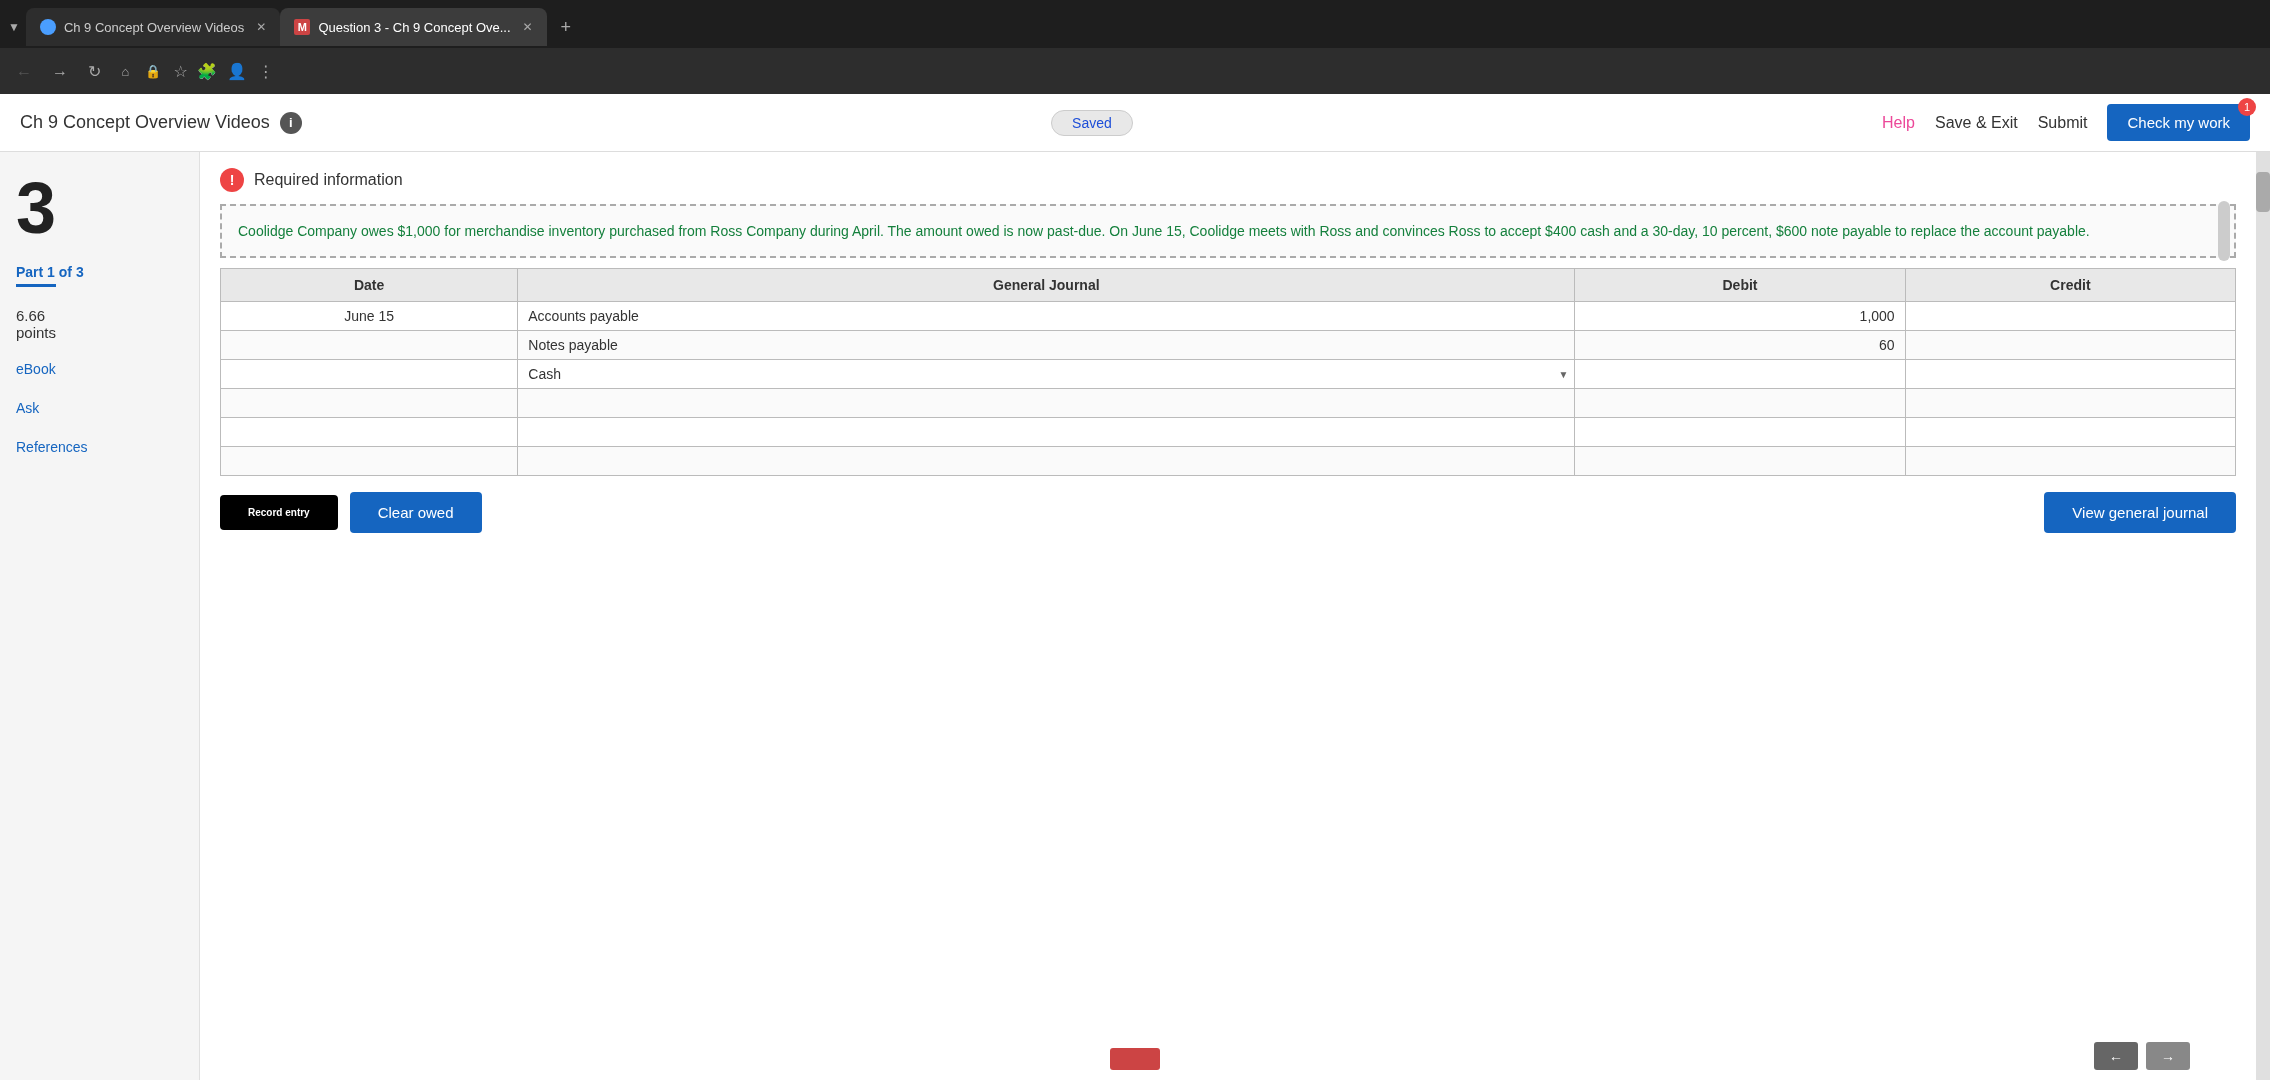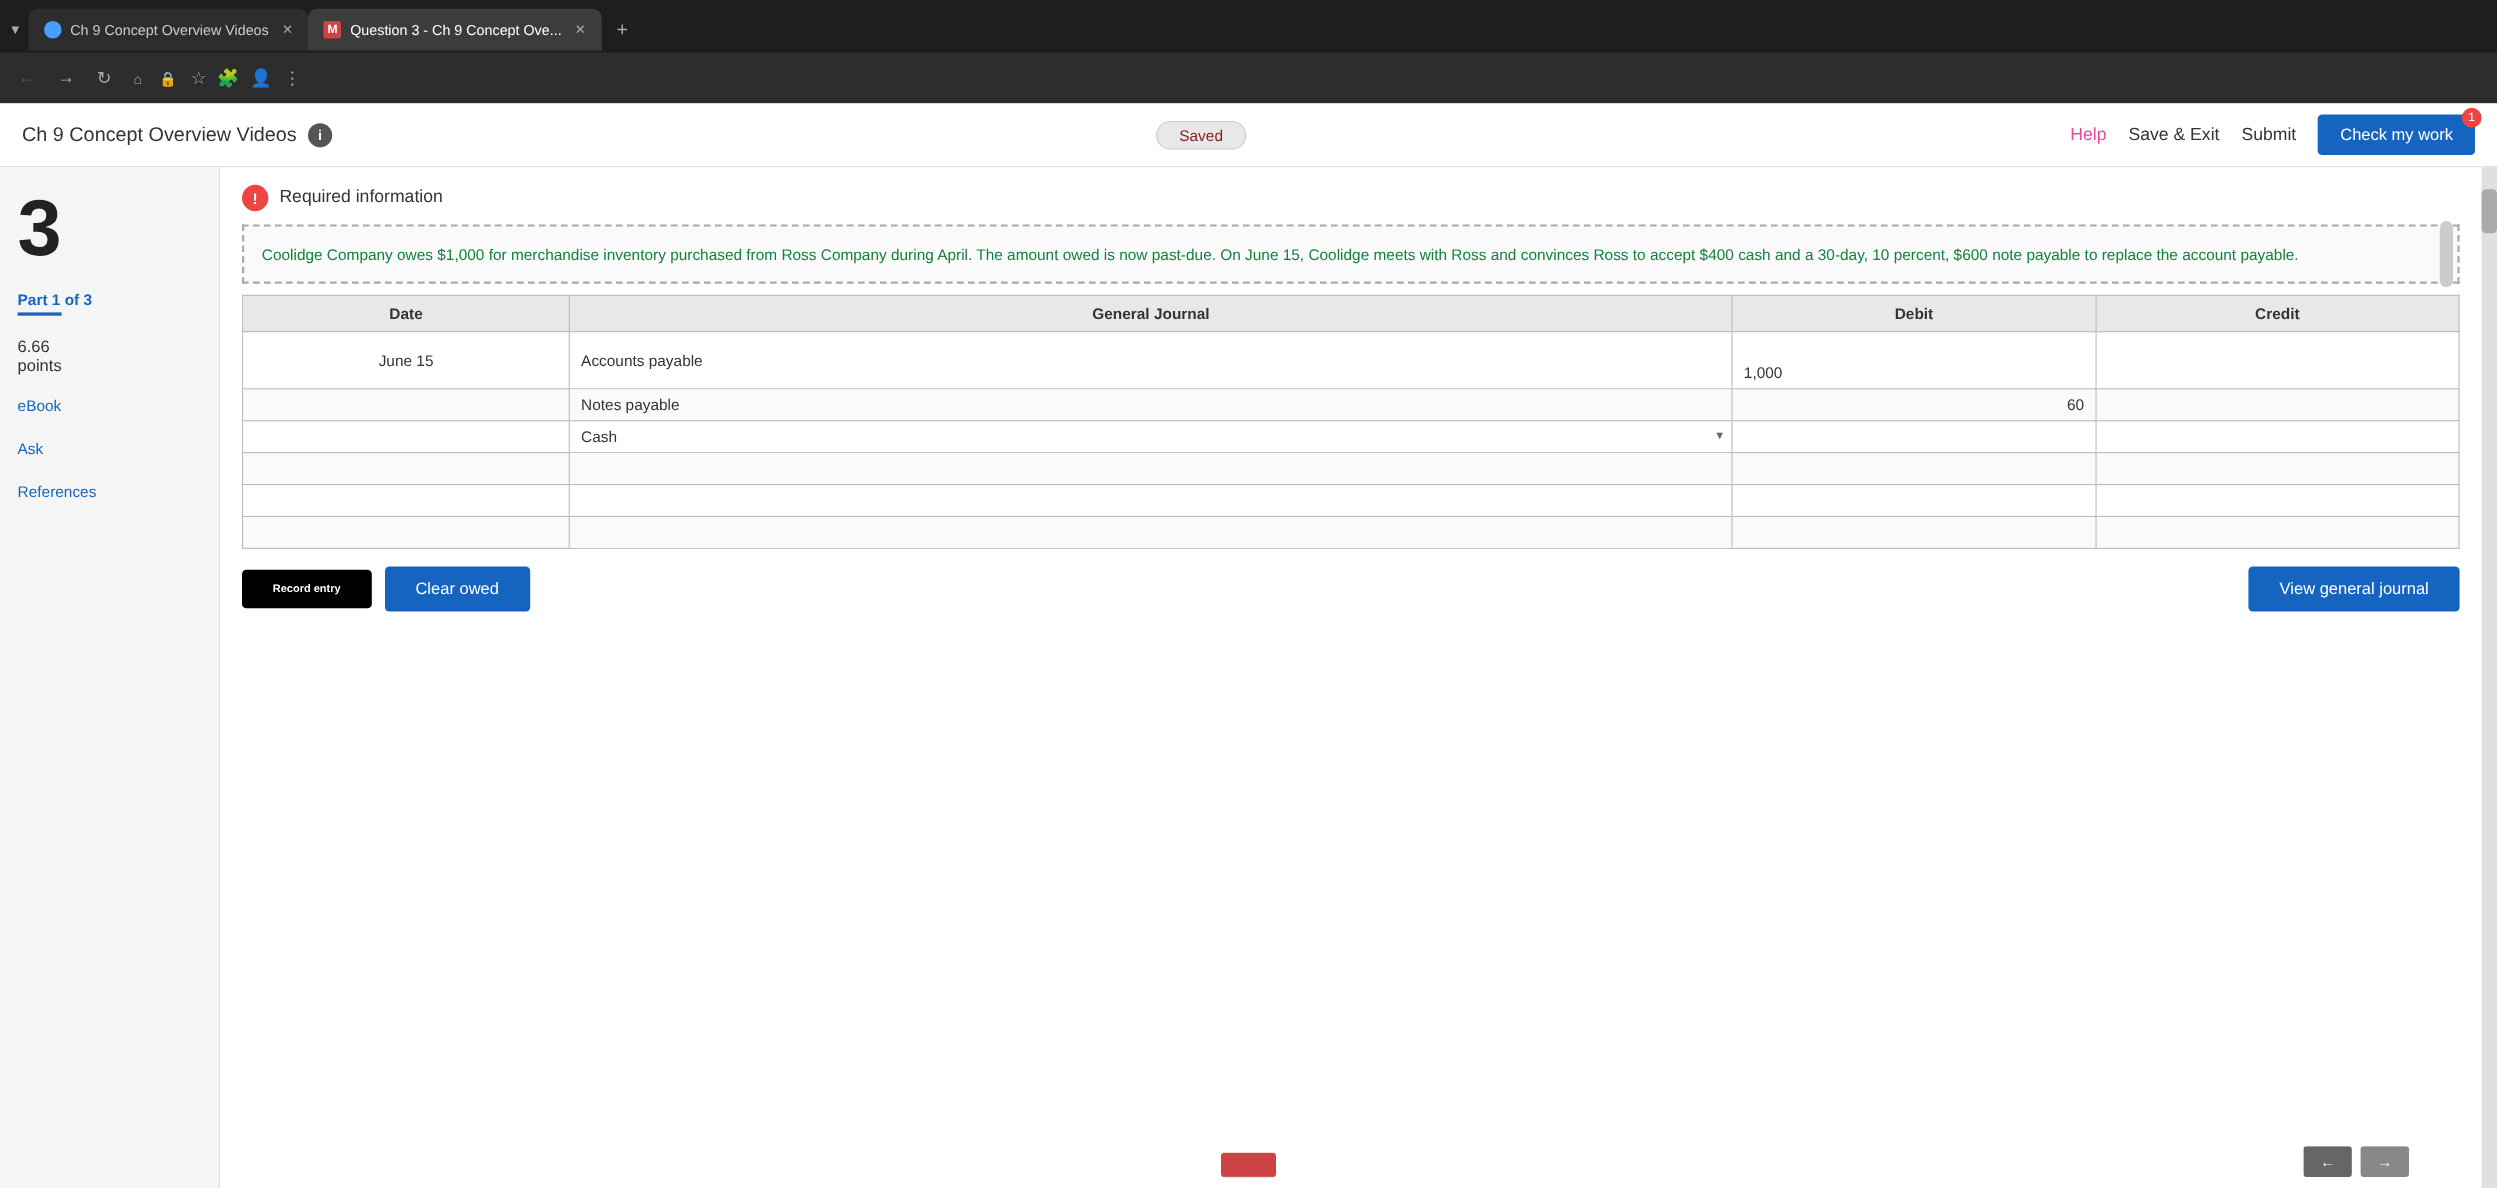--- a/index.html
+++ b/index.html
@@ -159,21 +159,21 @@
       font-weight: bold;
       cursor: pointer;
     }
 
     .saved-badge {
       background: #e8e8e8;
       border: 1px solid #ccc;
       border-radius: 20px;
       padding: 4px 20px;
       font-size: 14px;
-      color: #7f1d1d;
+      color: #1d4ed8;
     }
 
     .header-actions {
       display: flex;
       align-items: center;
       gap: 20px;
     }
 
     .header-link {
       color: #ec4899;
@@ -573,21 +573,21 @@
         <tbody>
 
           <tr>
             <td class="date-cell">
               <span>June 15</span>
             </td>
             <td class="account-cell">
               <input class="cell-input" type="text" value="Accounts payable" style="">
             </td>
             <td class="debit-cell">
-              <input class="cell-input" type="text" value="1,000" style=" margin-top: 23px;">
+              <input class="cell-input" type="text" value="1,000" style="text-align: right;">
             </td>
             <td class="credit-cell">
               <input class="cell-input" type="text" value="" style="">
             </td>
           </tr>
 
           <tr>
             <td class="date-cell"></td>
             <td class="account-cell">
               <input class="cell-input" type="text" value="Notes payable" style="">

